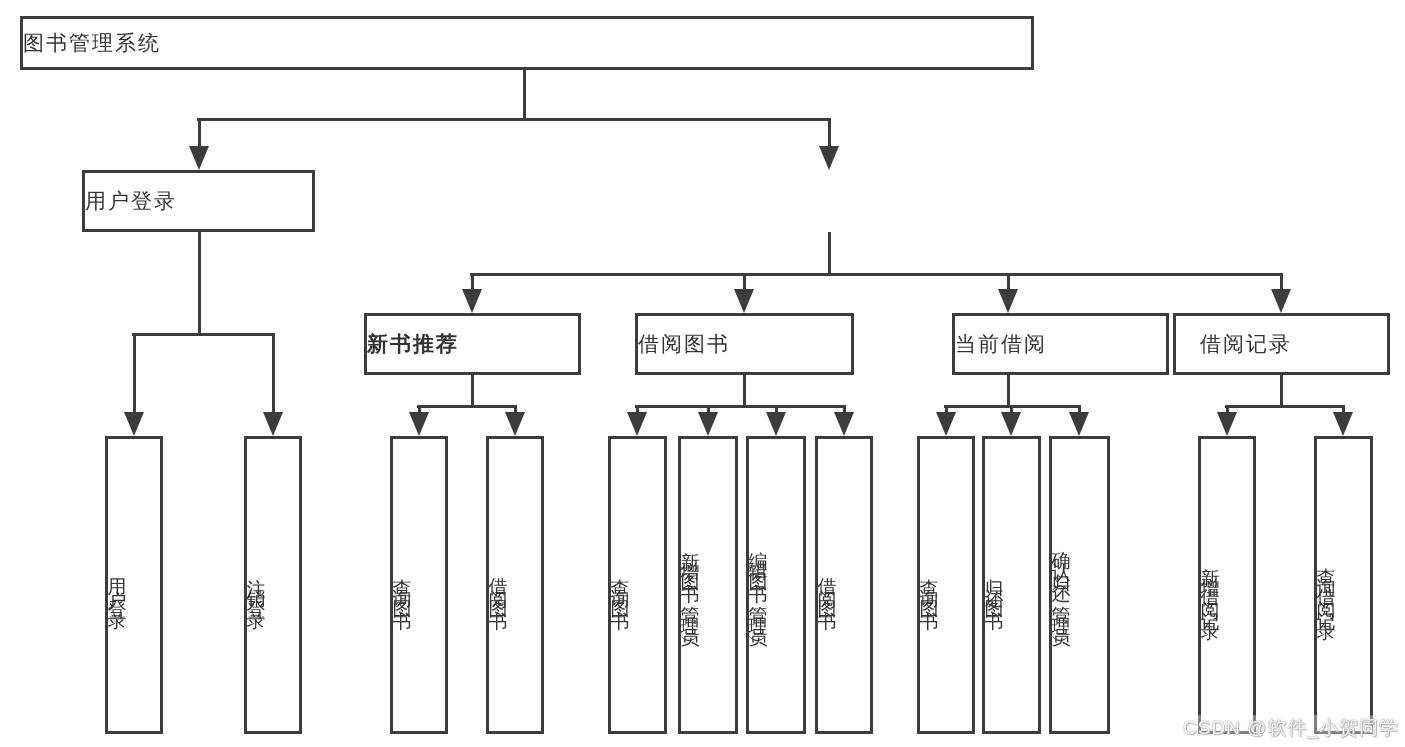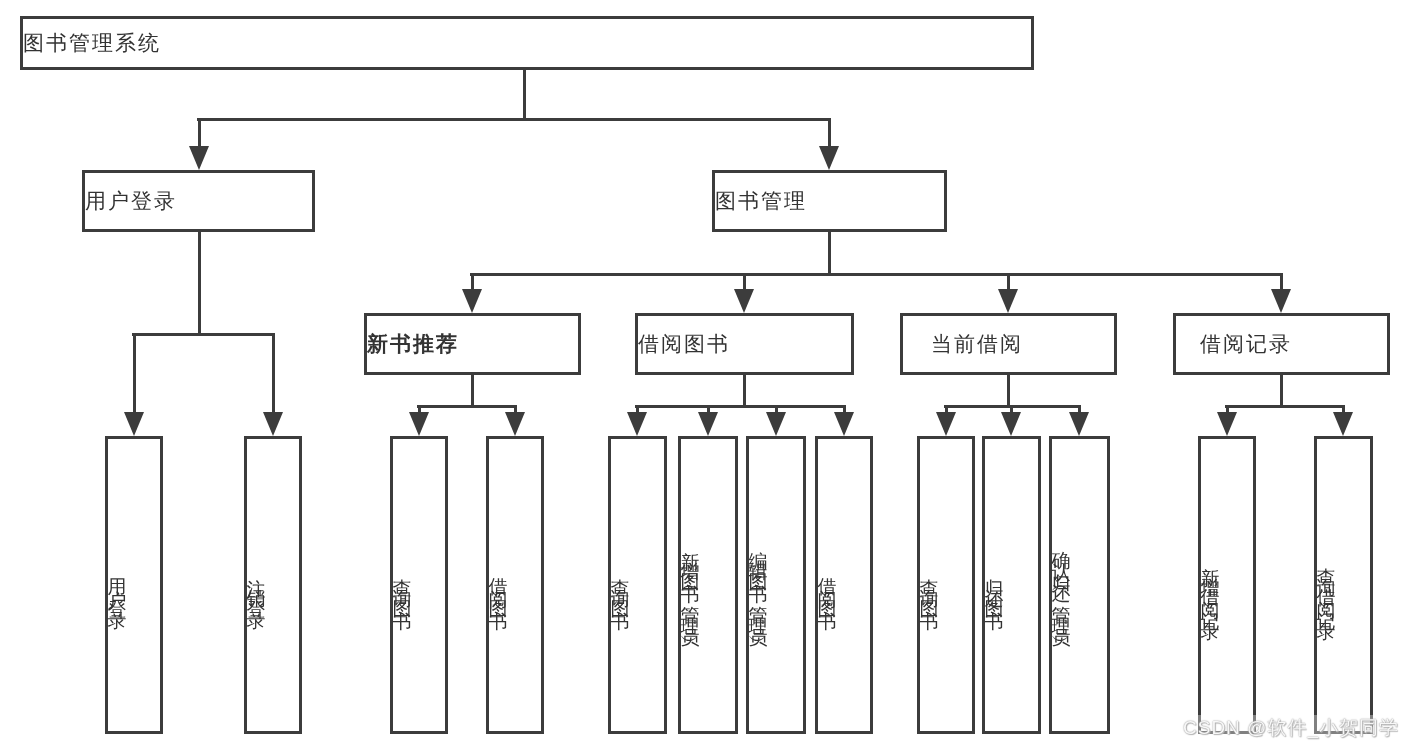--- a/index.html
+++ b/index.html
@@ -72,23 +72,20 @@
   <div class="vline" style="left:523px;top:70px;height:50px;"></div>
   <div class="hline" style="left:197px;top:118px;width:634px;"></div>
   <div class="vline" style="left:198px;top:118px;height:30px;"></div>
   <div class="arrow" style="left:189px;top:146px;"></div>
   <div class="vline" style="left:828px;top:118px;height:30px;"></div>
   <div class="arrow" style="left:819px;top:146px;"></div>
 
   <div class="box hbox" style="left:82px;top:170px;width:233px;height:62px;">
     <span>用户登录</span>
   </div>
-  <div class="box hbox" style="left:712px;top:170px;width:235px;height:62px;">
-    <span>图书管理</span>
-  </div>
 
   <div class="vline" style="left:198px;top:232px;height:104px;"></div>
   <div class="hline" style="left:132px;top:333px;width:143px;"></div>
   <div class="vline" style="left:133px;top:333px;height:81px;"></div>
   <div class="arrow" style="left:124px;top:412px;"></div>
   <div class="vline" style="left:272px;top:333px;height:81px;"></div>
   <div class="arrow" style="left:263px;top:412px;"></div>
 
   <div class="vline" style="left:828px;top:232px;height:44px;"></div>
   <div class="hline" style="left:470px;top:273px;width:813px;"></div>
@@ -100,21 +97,21 @@
   <div class="arrow" style="left:998px;top:289px;"></div>
   <div class="vline" style="left:1280px;top:273px;height:18px;"></div>
   <div class="arrow" style="left:1271px;top:289px;"></div>
 
   <div class="box hbox" style="left:364px;top:313px;width:217px;height:62px;font-weight:bold;">
     <span>新书推荐</span>
   </div>
   <div class="box hbox" style="left:635px;top:313px;width:219px;height:62px;">
     <span>借阅图书</span>
   </div>
-  <div class="box hbox" style="left:900px;top:313px;width:217px;height:62px;padding-left:28px;">
+  <div class="box hbox" style="left:952px;top:313px;width:217px;height:62px;">
     <span>当前借阅</span>
   </div>
   <div class="box hbox" style="left:1173px;top:313px;width:217px;height:62px;padding-left:24px;">
     <span>借阅记录</span>
   </div>
 
   <div class="vline" style="left:471px;top:375px;height:33px;"></div>
   <div class="vline" style="left:743px;top:375px;height:33px;"></div>
   <div class="vline" style="left:1007px;top:375px;height:33px;"></div>
   <div class="vline" style="left:1280px;top:375px;height:33px;"></div>

